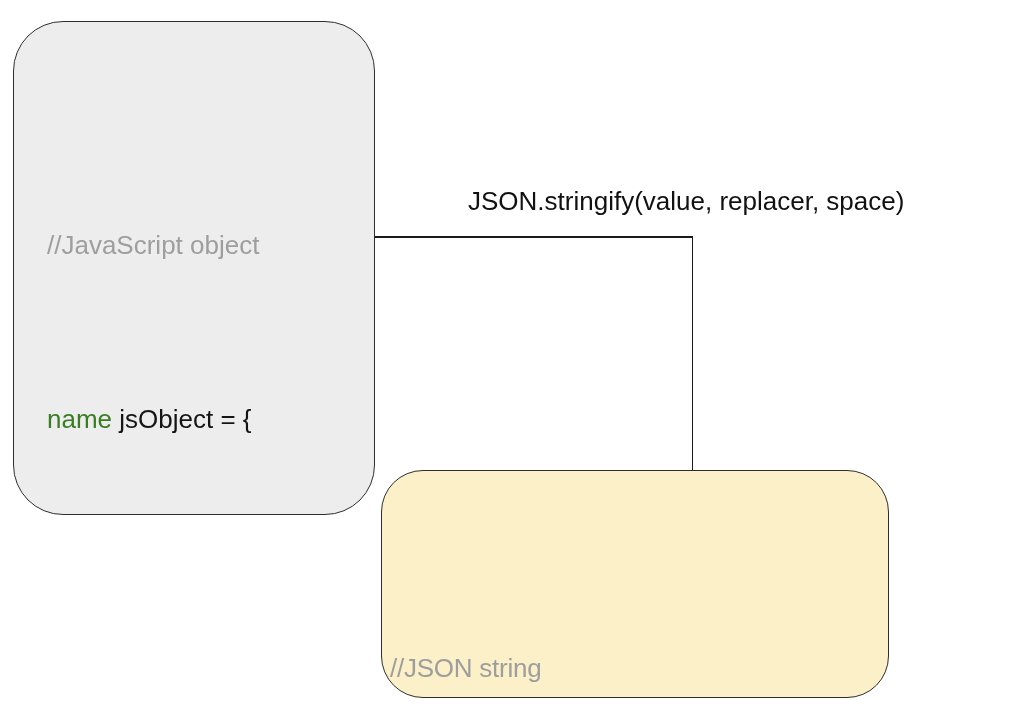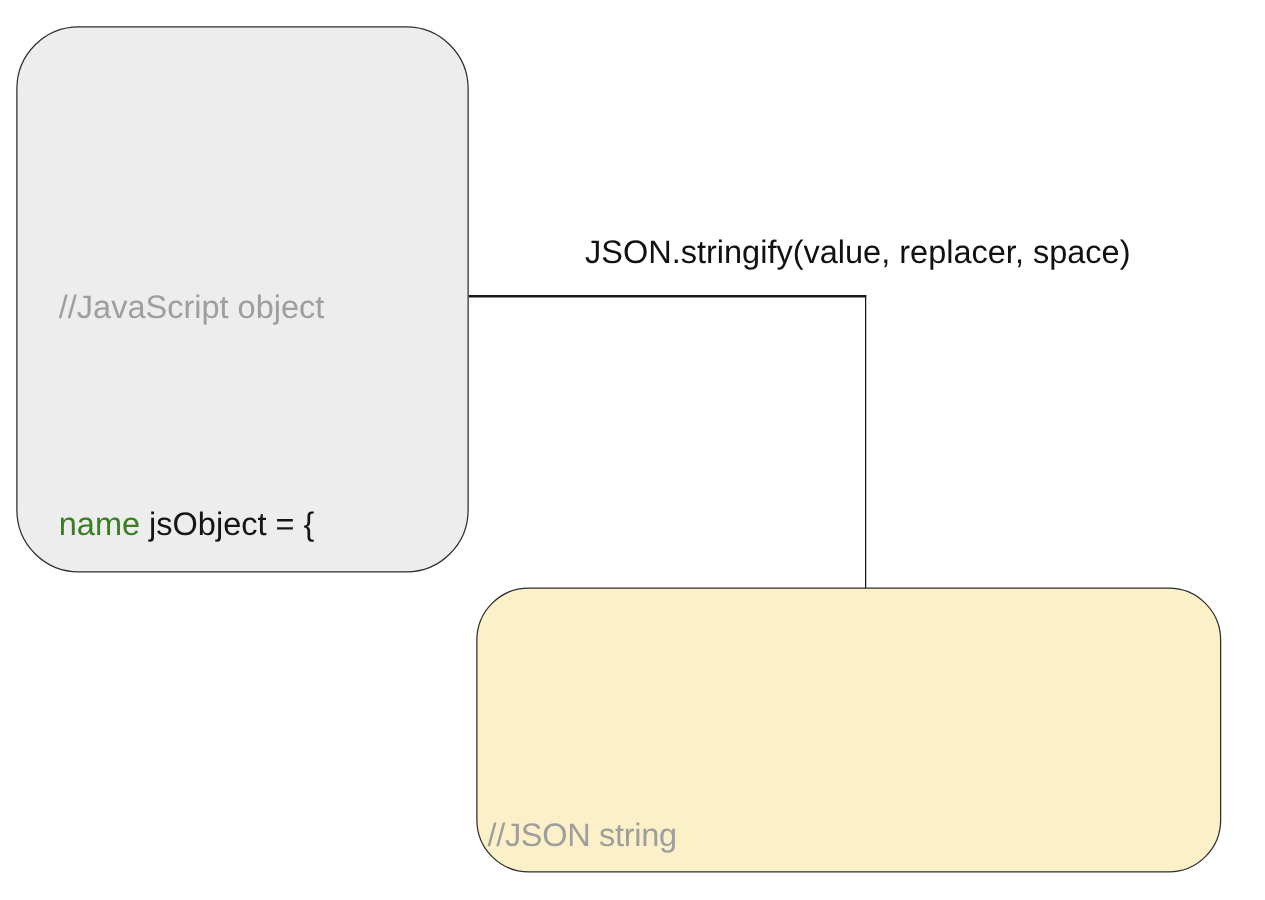--- a/index.html
+++ b/index.html
@@ -24,21 +24,21 @@
     width: 1012px;
     height: 720px;
     background: var(--canvas-bg);
     overflow: hidden;
   }
 
   
   .js-box {
     position: absolute;
     left: 13px; top: 21px;
-    width: 362px; height: 437px;
+    width: 362px; height: 494px;
     background: var(--js-box-fill);
     border: 1.5px solid var(--box-border);
     border-radius: 50px;
     box-sizing: border-box;
   }
   .js-code {
     position: absolute;
     left: 33px; top: 78px;
     font-size: 26px;
     line-height: 58px;
@@ -67,21 +67,21 @@
     font-size: 26px;
     color: #111111;
     white-space: pre;
     margin-left: 20px;
   }
 
   
   .json-box {
     position: absolute;
     left: 381px; top: 470px;
-    width: 596px; height: 228px;
+    width: 508px; height: 228px;
     background: var(--json-box-fill);
     border: 1.5px solid var(--box-border);
     border-radius: 42px;
     box-sizing: border-box;
   }
   .json-code {
     position: absolute;
     left: 8px; top: 50px;
     font-size: 26px;
     line-height: 59px;

